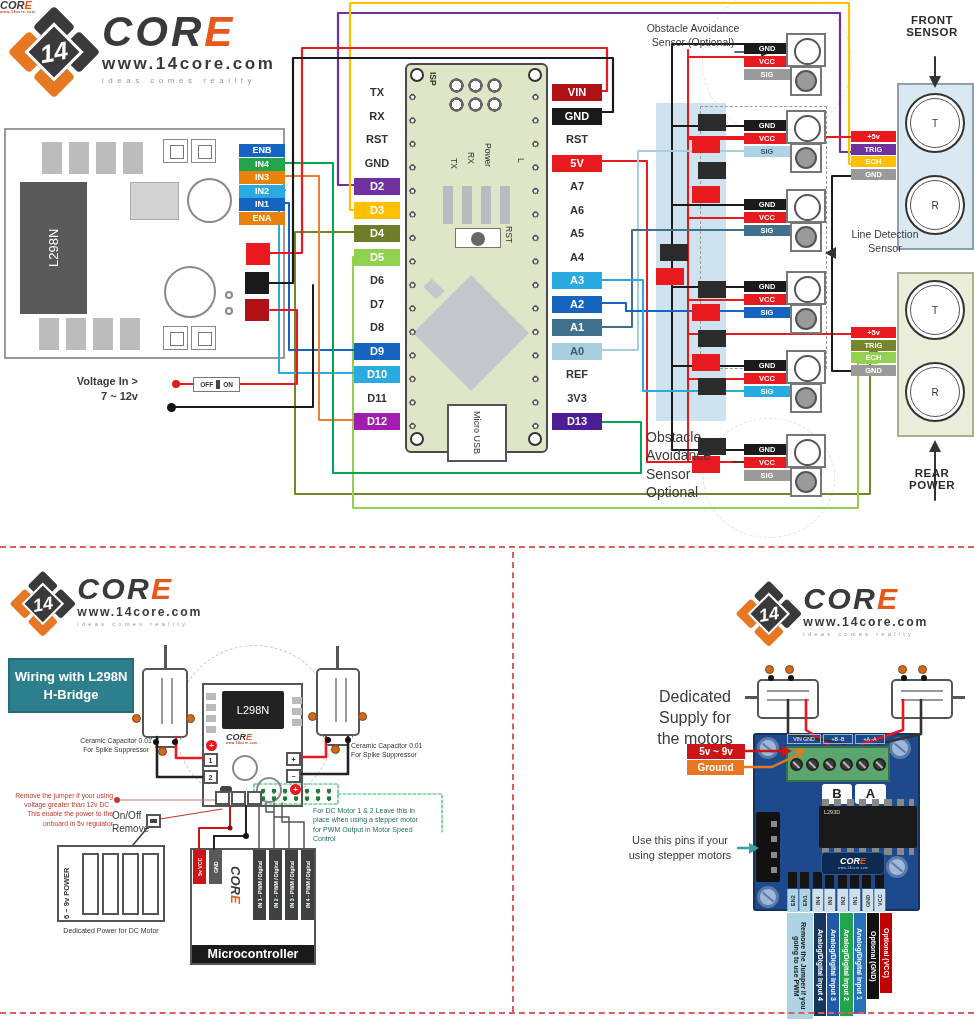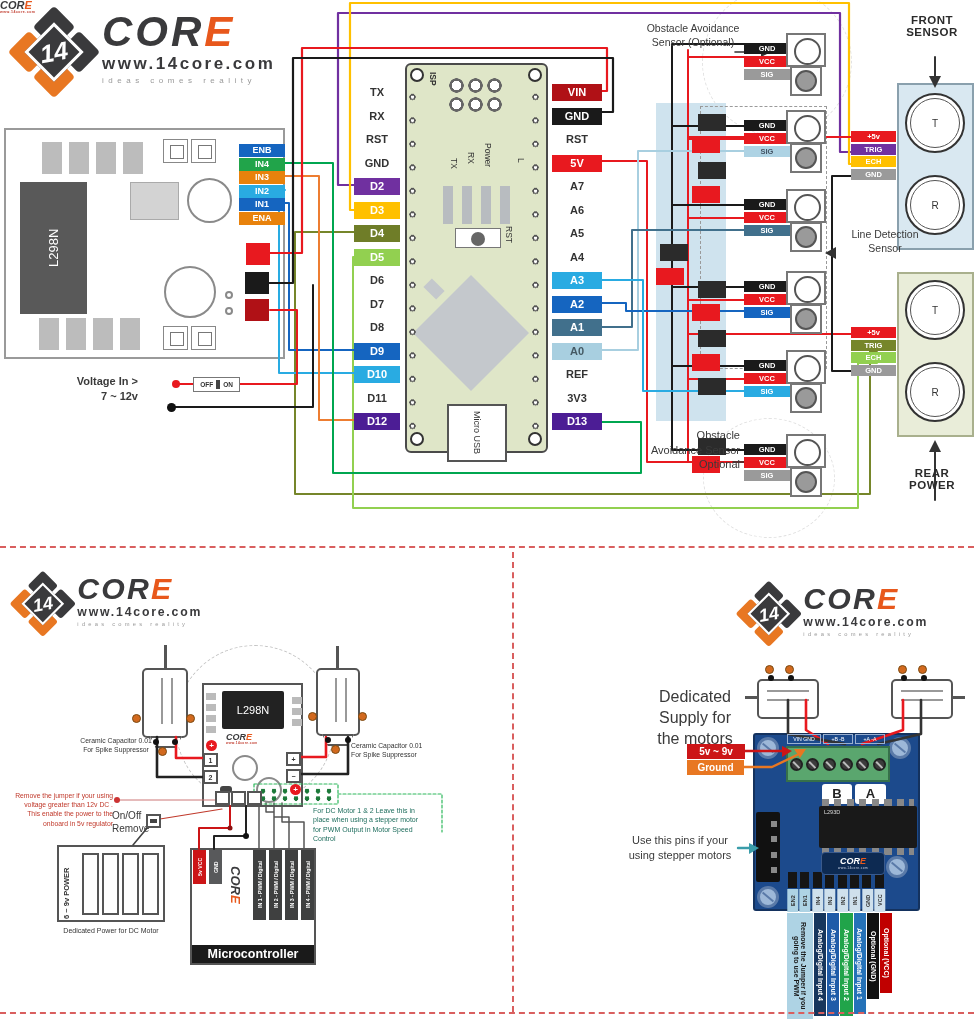--- a/index.html
+++ b/index.html
@@ -293,21 +293,21 @@
       <div class="chip" style="background: rgb(112, 48, 160); color: rgb(255, 255, 255);">D2</div>
       <div class="chip" style="background: rgb(255, 192, 0); color: rgb(255, 255, 255);">D3</div>
       <div class="chip" style="background: rgb(111, 125, 40); color: rgb(255, 255, 255);">D4</div>
       <div class="chip" style="background: rgb(146, 208, 80); color: rgb(255, 255, 255);">D5</div>
       <div class="chip">D6</div>
       <div class="chip">D7</div>
       <div class="chip">D8</div>
       <div class="chip" style="background: rgb(21, 101, 192); color: rgb(255, 255, 255);">D9</div>
       <div class="chip" style="background: rgb(41, 171, 226); color: rgb(255, 255, 255);">D10</div>
       <div class="chip">D11</div>
-      <div class="chip" style="background: #4c1d95; color: rgb(255, 255, 255);">D12</div>
+      <div class="chip" style="background: #a21caf; color: rgb(255, 255, 255);">D12</div>
     </div>
   <div class="abs nano-pins np-right">
 
   <div class="chip" style="background: rgb(176, 17, 22); color: rgb(255, 255, 255);">VIN</div>
       <div class="chip" style="background: rgb(26, 26, 26); color: rgb(255, 255, 255);">GND</div>
       <div class="chip">RST</div>
       <div class="chip" style="background: rgb(232, 25, 31); color: rgb(255, 255, 255);">5V</div>
       <div class="chip">A7</div>
       <div class="chip">A6</div>
       <div class="chip">A5</div>
@@ -401,21 +401,21 @@
       <span class="s-pin sig-gray">SIG</span>
     </div>
     <div class="sensor-icon">
         <div class="si-a"></div>
         <div class="si-b"></div>
       </div>
   </div>
 
   <div class="note" style="left:646px;top:22px;width:94px;text-align:center;font-size:10.5px">Obstacle Avoidance Sensor (Optional)</div>
   <div class="note" style="left:838px;top:228px;width:94px;text-align:center;font-size:10.5px">Line Detection Sensor</div>
-  <div class="note" style="left:646px;top:428px;width:94px;text-align:right;font-size:11px">Obstacle Avoidance Sensor Optional</div>
+  <div class="note" style="left:646px;top:428px;width:94px;text-align:left;font-size:14px">Obstacle Avoidance Sensor Optional</div>
 
   <div class="sonar-title" style="left:890px;top:14px">FRONT SENSOR</div>
   <div class="sonar" style="top:83px;height:167px;background:#d9e8f1">
     <div class="sonar-c" style="top:8px">T</div>
     <div class="sonar-c" style="top:90px">R</div>
   </div>
   <div class="sonar-pins" style="top:131px">
 
   <div class="chip" style="background: rgb(232, 25, 31); color: rgb(255, 255, 255);">+5v</div>
       <div class="chip" style="background: rgb(112, 48, 160); color: rgb(255, 255, 255);">TRIG</div>
@@ -447,20 +447,21 @@
         <div class="lm-p lm-o" style="left:25px;top:50px"></div>
         <div class="lm-c"></div>
         <div class="lm-t">14</div>
       </div>
     <div class="logo-text">
       <div class="logo-word"><span>COR</span><span class="logo-accent">E</span></div>
       <div class="logo-url">www.14core.com</div>
       <div class="logo-tagline">ideas comes reality</div>
     </div>
   </div>
+  <div class="head-teal" style="left:8px;top:658px;width:126px">Wiring with L298N H-Bridge</div>
 
   <div class="dash-circle" style="left:175px;top:645px;width:160px;height:160px;border-color:#c5c5c5"></div>
 
   <div class="shaft" style="left:164px;top:645px;width:3px;height:25px"></div>
   <div class="motorV" style="left:142px;top:668px;height:70px">
       <div class="slotsV"></div>
     </div>
   <div class="abs" style="left:150px;top:736px;width:32px;height:12px;background:#fff;border:2px solid #555;clip-path:polygon(0 0,100% 0,82% 100%,18% 100%);z-index:3"></div>
   <div class="odot" style="left:132px;top:714px"></div>
     <div class="odot" style="left:186px;top:714px"></div>

